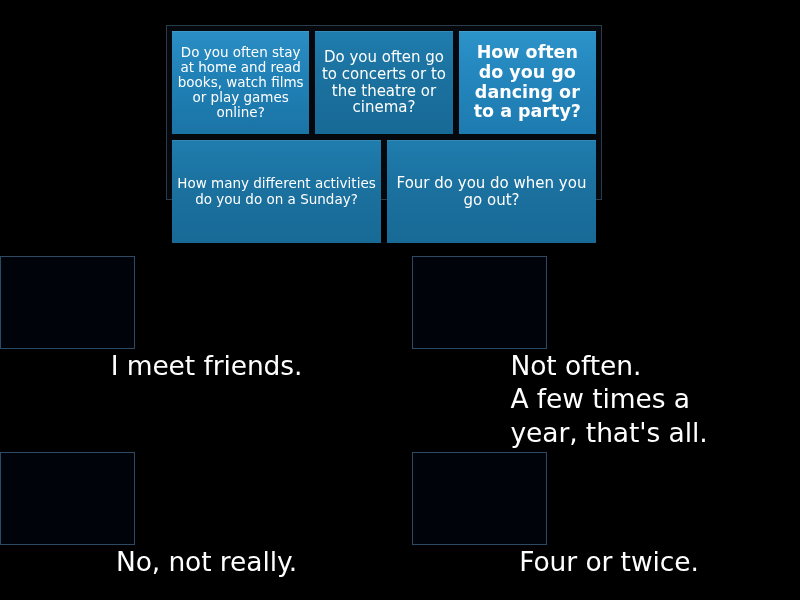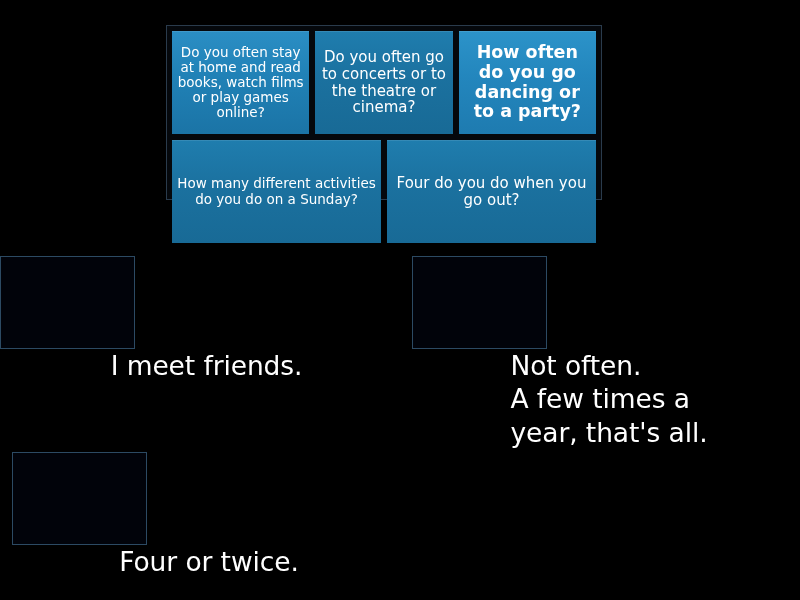--- a/index.html
+++ b/index.html
@@ -131,19 +131,23 @@
       <div class="answer-text">Not often.
 A few times a
 year, that's all.</div>
     </div>
   </div>
 
   <div class="answer-row">
   </div>
 
   <div class="answer-row">
+    <div class="answer-col left">
+      <div class="drop-zone"></div>
+      <div class="answer-text">No, not really.</div>
+    </div>
     <div class="answer-col right">
       <div class="drop-zone"></div>
       <div class="answer-text">Four or twice.</div>
     </div>
   </div>
 
 </div>
 
 </body></html>

